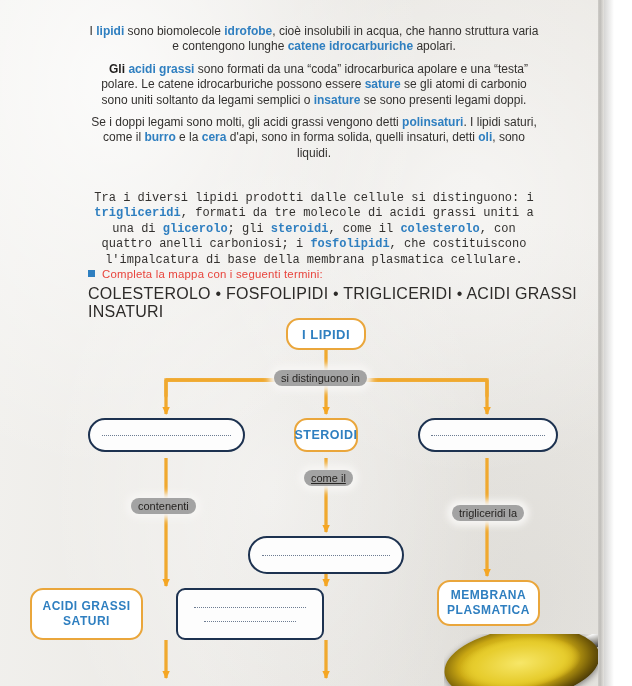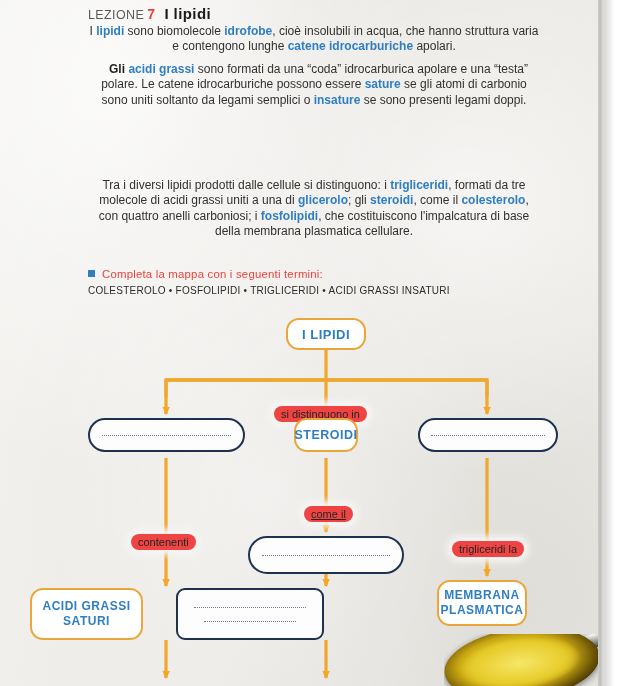--- a/index.html
+++ b/index.html
@@ -57,33 +57,33 @@
     font-size:12px;line-height:15.4px;color:#33312f;
     text-align:center;
   }
   .para b{color:#2f7fc0;font-weight:700;}
   .para .dk{color:#1f1d1c;font-weight:700;margin-left:9px;}
 
   .p1{top:24px;}
   .p2{top:62px;}
   .p3{top:115px;}
   .p4{top:153px;}
-  .p5{top:178px;}
+  .p5{top:191px;font-family:Liberation Mono, monospace;}
 
   .task{
     position:absolute;left:88px;top:268px;
     font-size:11.4px;font-weight:400;color:#e8443c;letter-spacing:.2px;
   }
   .task .sq{
     display:inline-block;width:7px;height:7px;background:#2f7fc0;
     margin-right:7px;vertical-align:1px;
   }
   .terms{
     position:absolute;left:88px;top:285px;
-    font-size:10px;color:#2d2b29;letter-spacing:.25px;
+    font-size:16px;color:#2d2b29;letter-spacing:.25px;
   }
 
   
   #map{position:absolute;left:0;top:300px;width:600px;height:386px;}
   svg#wires{position:absolute;left:0;top:0;width:600px;height:386px;}
 
   .node{
     position:absolute;box-sizing:border-box;
     display:flex;align-items:center;justify-content:center;
     text-align:center;background:#ffffff;
@@ -99,26 +99,25 @@
 
   .dots{
     width:84%;
     border-bottom:1.6px dotted #6d7c92;
     height:1px;
   }
   .dots.two{margin-bottom:12px;}
 
   .conn-label{
     position:absolute;
-    background:#ef4444;
+    background:#a3a3a3;
     color:#262422;font-size:11px;
     padding:2px 7px;border-radius:9px;
     white-space:nowrap;
     box-shadow:0 0 6px 5px #f6f5f3;
-    margin-top:36px;
   }
 
   
   #oil{
     position:absolute;left:444px;top:634px;width:160px;height:52px;
     overflow:hidden;
   }
   #oil .spoon{
     position:absolute;left:0;top:-6px;width:156px;height:72px;
     border-radius:50%;
@@ -139,35 +138,36 @@
     border-radius:7px;transform:rotate(-22deg);
   }
 </style>
 </head>
 <body>
 
 <div id="page">
 
   <div id="content">
 
-    <div class="lesson-head">
-      <span class="word">LEZIONE</span><span class="num">7</span><span class="ttl">I lipidi</span>
-    </div>
 
     <div class="para p1">
       I <b>lipidi</b> sono biomolecole <b>idrofobe</b>, cioè insolubili in acqua, che hanno struttura varia e
       contengono lunghe <b>catene idrocarburiche</b> apolari.
     </div>
 
     <div class="para p2">
       <span class="dk">Gli</span> <b>acidi grassi</b> sono formati da una “coda” idrocarburica apolare e una “testa” polare.
       Le catene idrocarburiche possono essere <b>sature</b> se gli atomi di carbonio sono uniti soltanto
       da legami semplici o <b>insature</b> se sono presenti legami doppi.
     </div>
 
+    <div class="para p3">
+      Se i doppi legami sono molti, gli acidi grassi vengono detti <b>polinsaturi</b>. I lipidi saturi, come
+      il <b>burro</b> e la <b>cera</b> d'api, sono in forma solida, quelli insaturi, detti <b>oli</b>, sono liquidi.
+    </div>
 
 
     <div class="para p5">
       Tra i diversi lipidi prodotti dalle cellule si distinguono: i <b>trigliceridi</b>, formati da tre
       molecole di acidi grassi uniti a una di <b>glicerolo</b>; gli <b>steroidi</b>, come il <b>colesterolo</b>,
       con quattro anelli carboniosi; i <b>fosfolipidi</b>, che costituiscono l'impalcatura di base
       della membrana plasmatica cellulare.
     </div>
 
     <div class="task">
@@ -252,21 +252,21 @@
       <div class="node node-orange" style="left:30px;top:288px;width:113px;height:52px;font-size:12px;line-height:15px;flex-direction:column;">
         <span>ACIDI GRASSI</span>
         <span>SATURI</span>
       </div>
 
       <div class="node node-blank rect" style="left:176px;top:288px;width:148px;height:52px;flex-direction:column;justify-content:center;">
         <span class="dots two" style="width:78%;"></span>
         <span class="dots" style="width:64%;"></span>
       </div>
 
-      <div class="node node-orange" style="left:437px;top:280px;width:90px;height:46px;font-size:12px;line-height:15px;flex-direction:column;">
+      <div class="node node-orange" style="left:437px;top:280px;width:103px;height:46px;font-size:12px;line-height:15px;flex-direction:column;">
         <span>MEMBRANA</span>
         <span>PLASMATICA</span>
       </div>
 
     </div>
 
     <div id="oil">
       <div class="handle"></div>
       <div class="spoon"></div>
       <div class="rim"></div>

